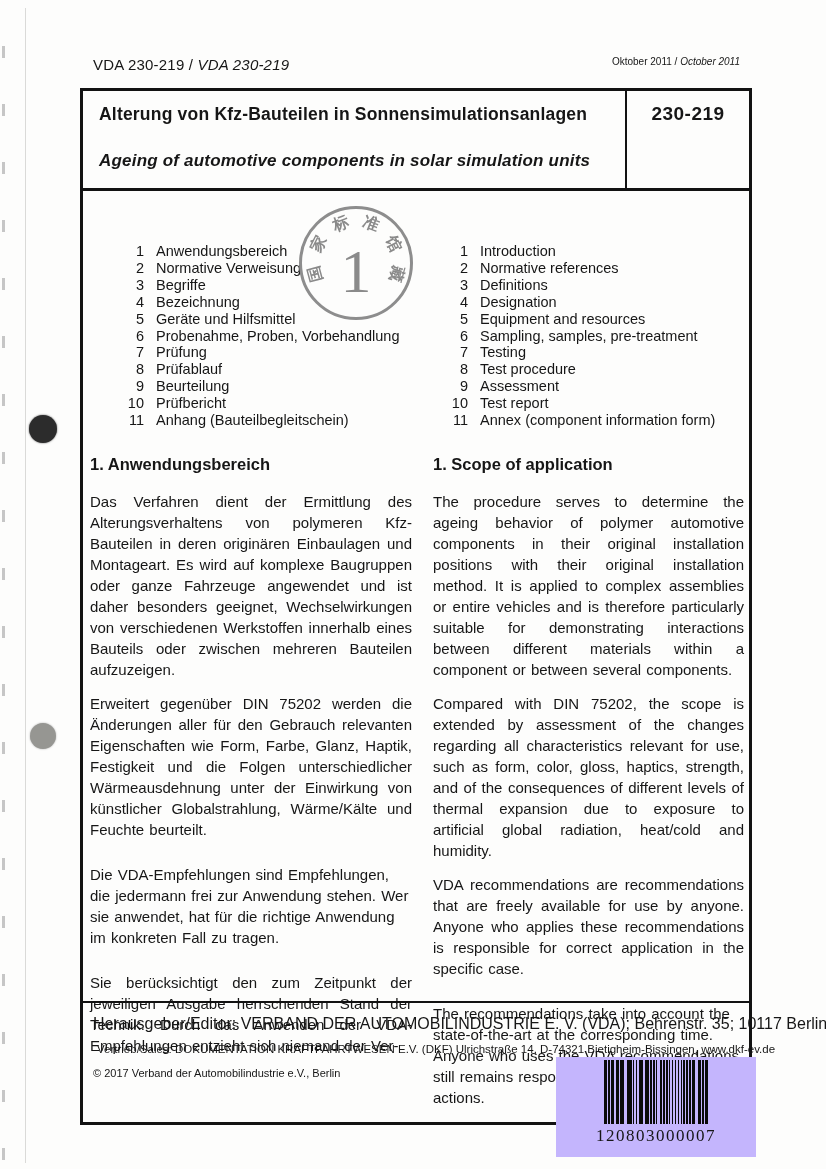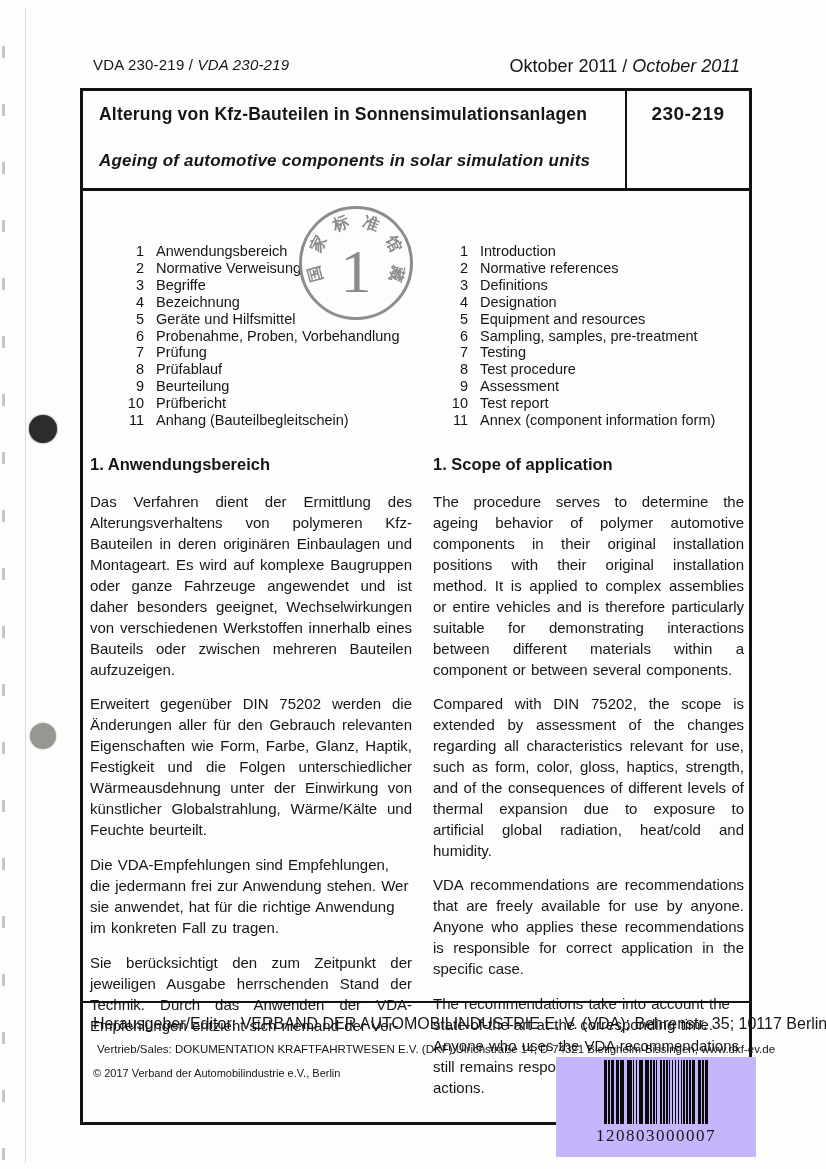--- a/index.html
+++ b/index.html
@@ -11,21 +11,21 @@
   }
   
   .edge-dashes{position:absolute;left:2px;top:0;width:3px;height:1169px;
     background:repeating-linear-gradient(to bottom,transparent 0 46px,#c6c6c6 46px 58px);}
   .fold-line{position:absolute;left:25px;top:8px;width:1px;height:1155px;background:#dadad8;}
   .hole{position:absolute;border-radius:50%;}
   .hole-top{left:29px;top:415px;width:28px;height:28px;background:#2c2c2c;box-shadow:0 0 2px #555;}
   .hole-bottom{left:30px;top:723px;width:26px;height:26px;background:#969692;box-shadow:0 0 2px #aaa;}
   
   .doc-ref{position:absolute;left:93px;top:56px;font-size:15px;letter-spacing:.2px;}
-  .doc-date{position:absolute;right:86px;top:56px;font-size:18px;}
+  .doc-date{position:absolute;right:86px;top:56px;font-size:10px;}
   .it{font-style:italic;}
   
   .page-box{position:absolute;left:80px;top:88px;width:672px;height:1037px;
     border:3px solid #121212;box-sizing:border-box;background:transparent;}
   .title-row{display:flex;border-bottom:3px solid #121212;height:100px;box-sizing:border-box;}
   .titles{flex:1;padding:13px 16px 0 16px;border-radius:29px;}
   .title-de{font-size:17.5px;font-weight:bold;letter-spacing:.2px;}
   .title-en{font-size:17px;font-weight:bold;font-style:italic;margin-top:26px;letter-spacing:.2px;}
   .logo-cell{width:124px;border-left:2px solid #121212;text-align:center;box-sizing:border-box;padding-top:10px;}
   .logo-vda{font-size:41px;font-weight:bold;line-height:1.0;letter-spacing:.5px;}
@@ -51,21 +51,21 @@
   .stamp-char:nth-child(4){transform:rotate(21deg) translate(0,-42px);}
   .stamp-char:nth-child(5){transform:rotate(63deg) translate(0,-42px);}
   .stamp-char:nth-child(6){transform:rotate(105deg) translate(0,-42px);}
   
   .col{position:absolute;top:455px;}
   .col-de{left:90px;width:322px;}
   .col-en{left:433px;width:311px;}
   .col h2{font-size:16.5px;font-weight:bold;margin:0 0 17px 0;}
   .col p{font-size:15px;line-height:21px;text-align:justify;margin:0 0 13px 0;word-spacing:1px;}
   .col p.rag{text-align:left;}
-  .col p.gap{margin-top:14px;}
+  .col p.gap{margin-top:24px;}
   
   .footer-sep{position:absolute;left:80px;top:1001px;width:672px;height:2px;background:#121212;}
   .f-line{position:absolute;white-space:nowrap;}
   .f-editor{left:93px;top:1015px;font-size:16px;}
   .f-sales{left:97px;top:1043px;font-size:11.5px;}
   .f-copy{left:93px;top:1067px;font-size:11px;}
   
   .barcode-block{position:absolute;left:556px;top:1057px;width:200px;height:100px;background:#c4b5fd;z-index:5;padding-left:0;}
   .barcode-bars{height:64px;margin-top:3px;display:flex;align-items:stretch;justify-content:center;}
   .barcode-bars div{height:100%;}

